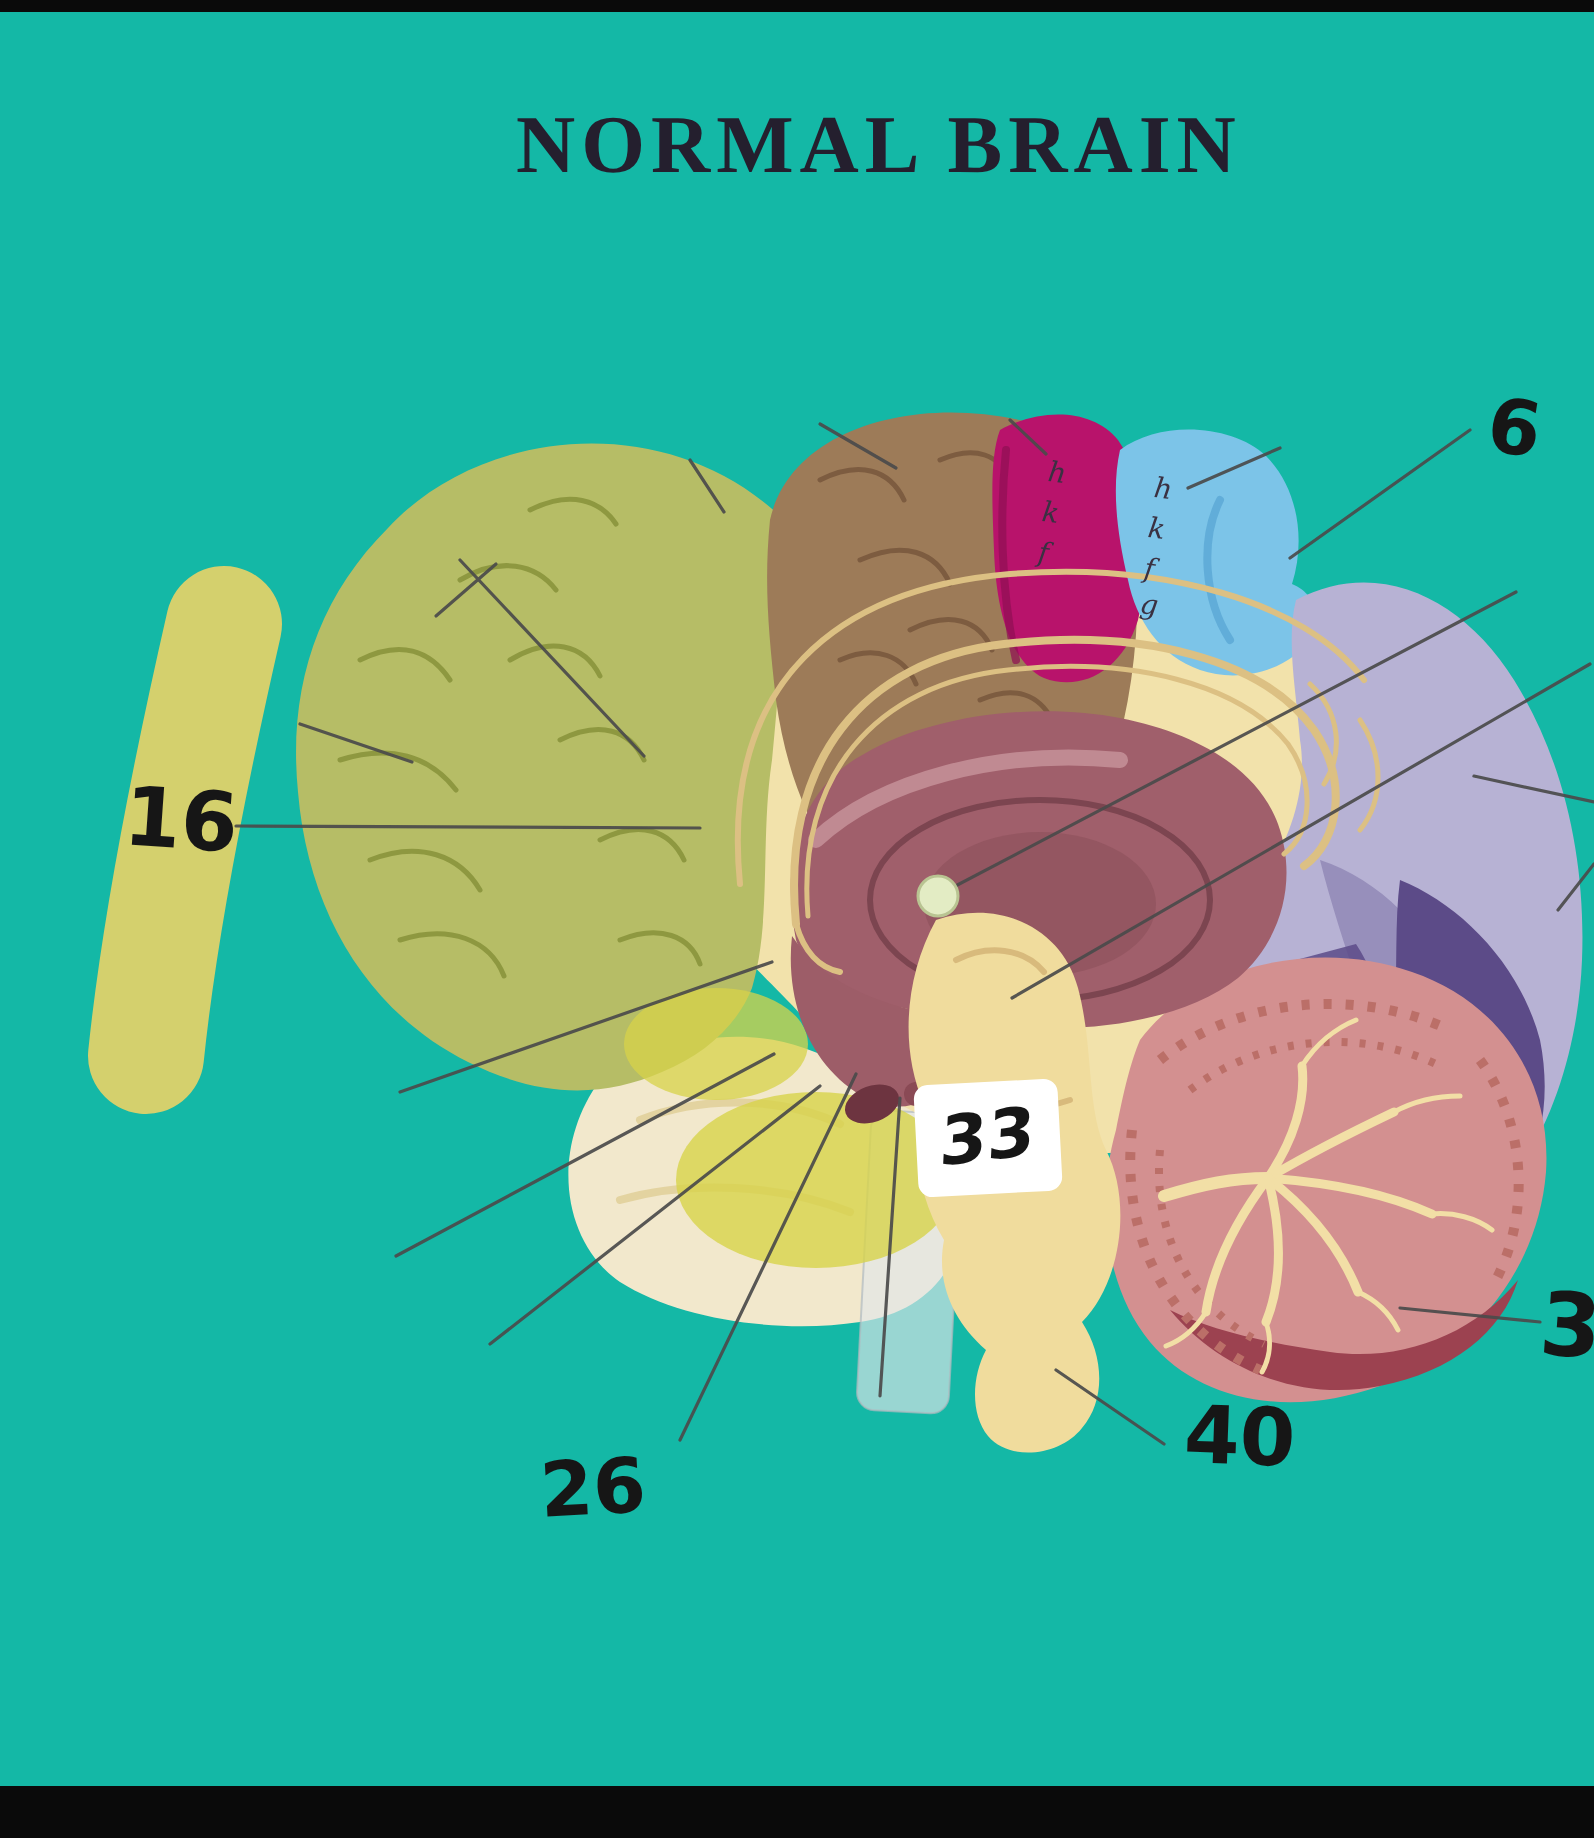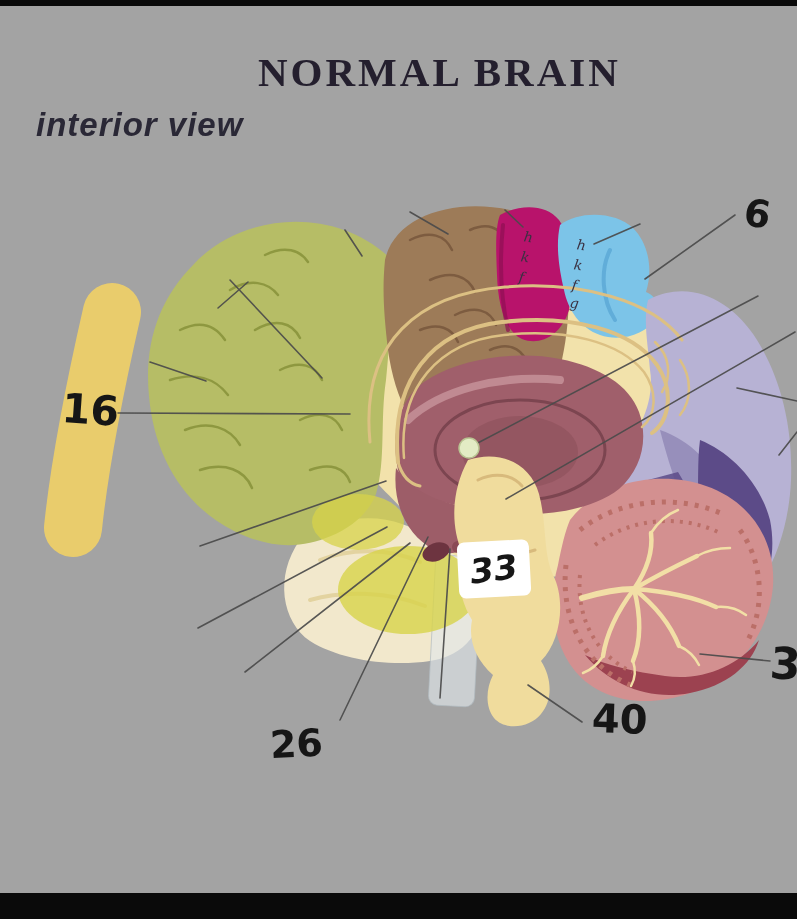--- a/index.html
+++ b/index.html
@@ -1,16 +1,16 @@
 <!DOCTYPE html>
 <html><head>
 <meta charset="utf-8">
 <style>
   html,body{margin:0;padding:0;background:#e9e9e9;}
-  #stage{position:relative;width:797px;height:919px;background:#a3a3a3;overflow:hidden;
+  #stage{position:relative;width:797px;height:919px;background:#14b8a6;overflow:hidden;
          font-family:"Liberation Sans",sans-serif;}
   #art{position:absolute;left:0;top:0;z-index:1;}
   .txt{position:absolute;z-index:3;white-space:nowrap;}
   #title{left:258px;top:48px;font-family:"Liberation Serif",serif;font-weight:bold;
          font-size:41px;letter-spacing:3px;color:#241f2e;}
   #subtitle{left:36px;top:106px;font-style:italic;font-weight:bold;font-size:33px;
             letter-spacing:1px;color:#2a2836;}
   .hw{font-family:"DejaVu Sans",sans-serif;font-weight:bold;color:#161616;z-index:4;}
   #hw-6{left:744px;top:192px;font-size:38px;transform:rotate(9deg);}
   #hw-16{left:62px;top:386px;font-size:41px;transform:rotate(4deg);}
@@ -195,21 +195,20 @@
       <path d="M 230,280 L 322,378"></path>
       <path d="M 248,282 L 218,308"></path>
       <path d="M 150,362 L 206,381"></path>
       <path d="M 118,413 L 350,414"></path>
     </g>
 
     <circle cx="469" cy="448" r="10" stroke="#b9c492" stroke-width="1.5" fill="#e3ecc4"></circle>
   </svg>
 
   <div class="txt" id="title">NORMAL BRAIN</div>
-  <div class="txt" id="subtitle">interior view</div>
 
   <div class="txt ml" style="left:524px;top:230px;transform:rotate(8deg)">h</div>
   <div class="txt ml" style="left:521px;top:250px;transform:rotate(8deg)">k</div>
   <div class="txt ml" style="left:519px;top:270px;transform:rotate(8deg)">f</div>
   <div class="txt ml" style="left:577px;top:238px;transform:rotate(8deg)">h</div>
   <div class="txt ml" style="left:574px;top:258px;transform:rotate(8deg)">k</div>
   <div class="txt ml" style="left:572px;top:278px;transform:rotate(8deg)">f</div>
   <div class="txt ml" style="left:570px;top:296px;transform:rotate(8deg)">g</div>
 
   <div class="txt hw" id="hw-6">6</div>

